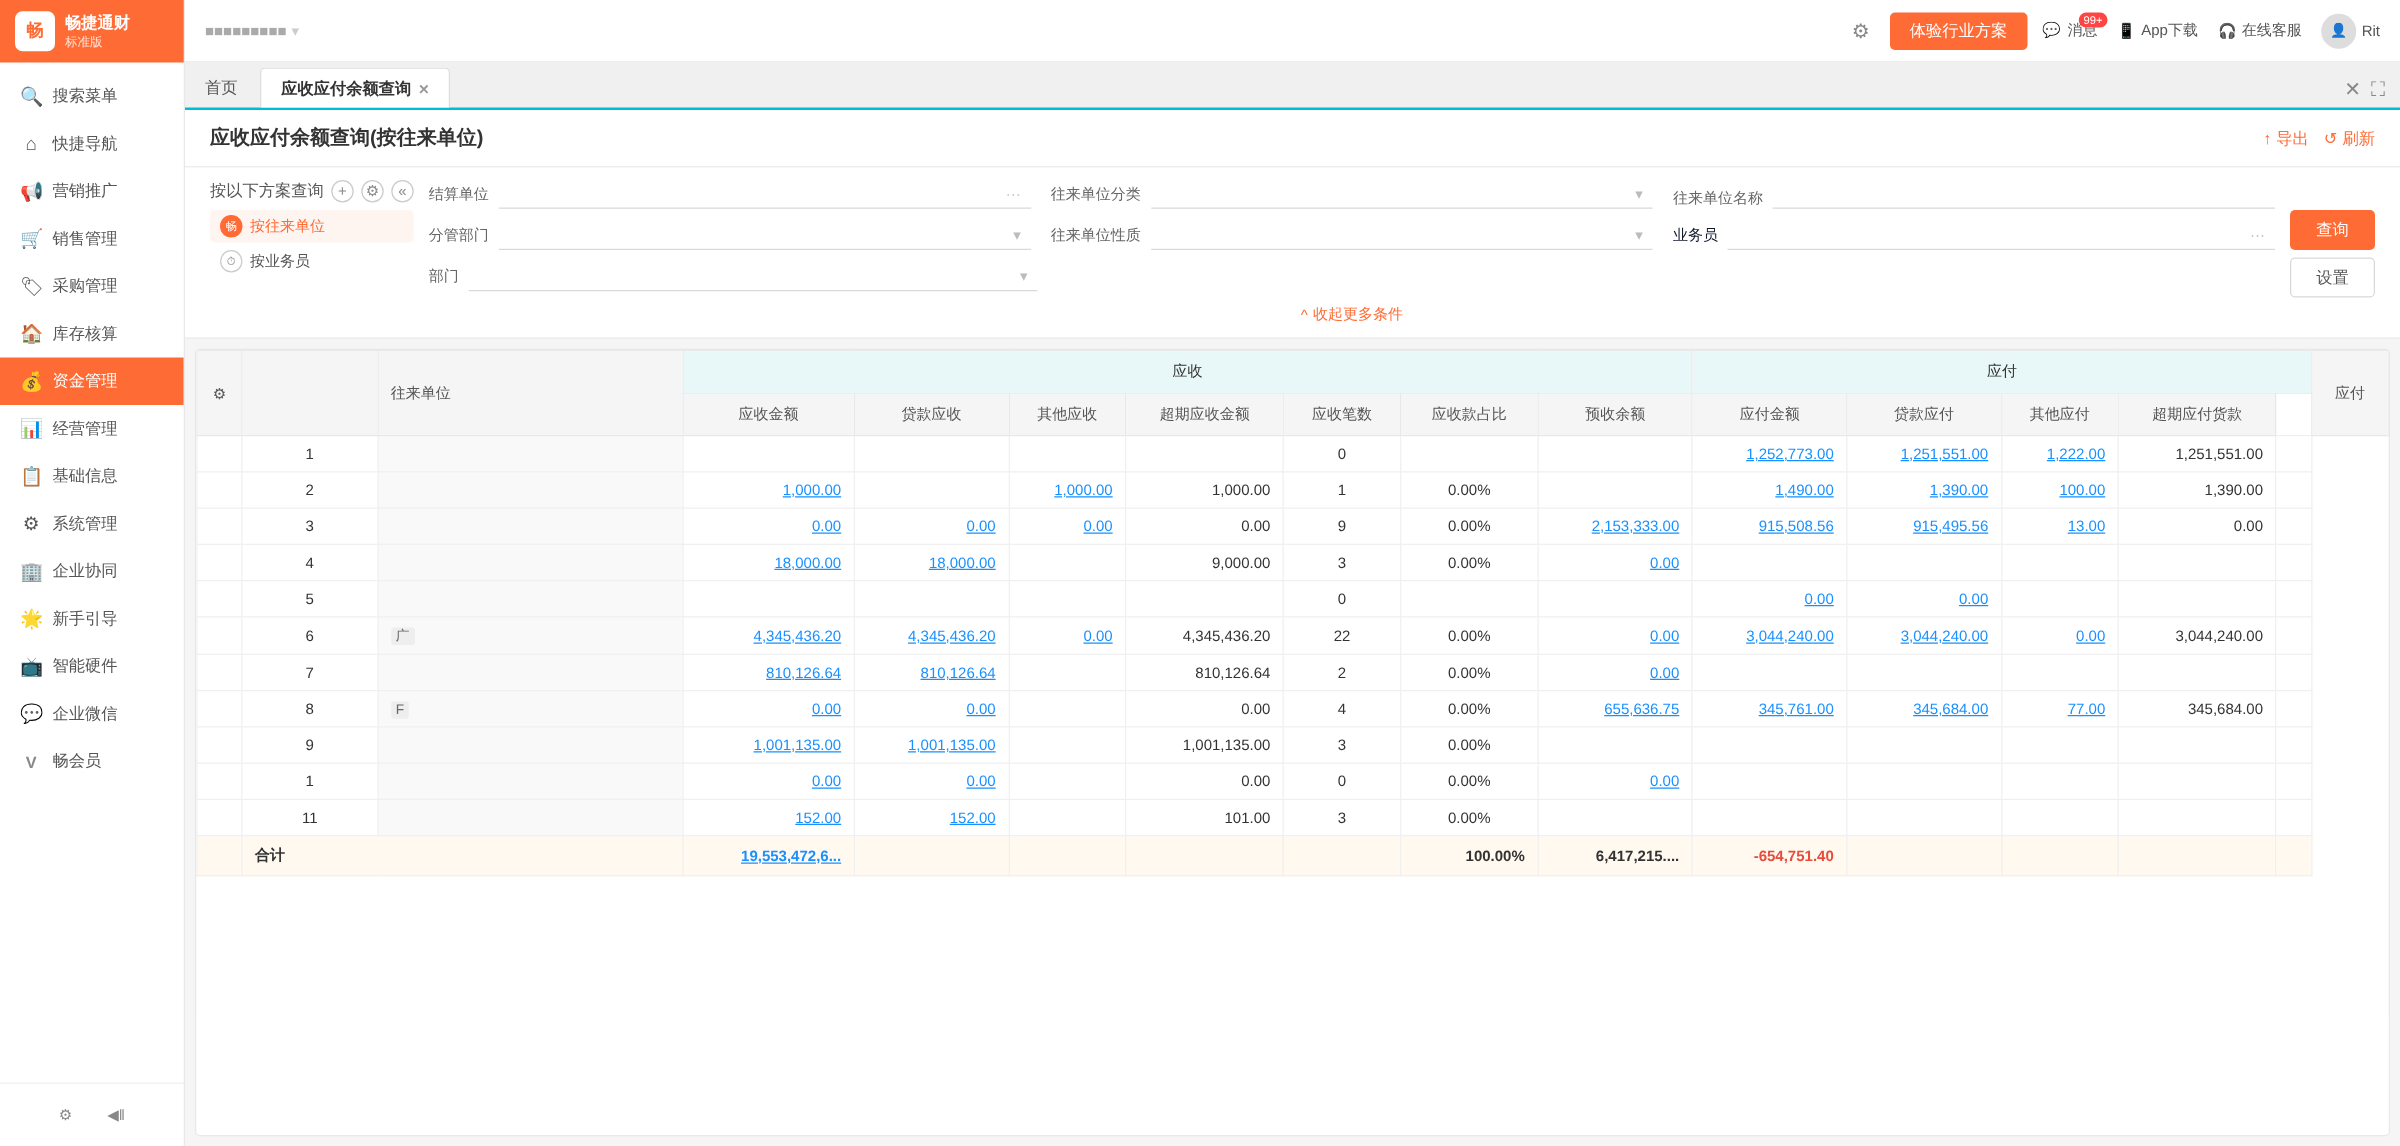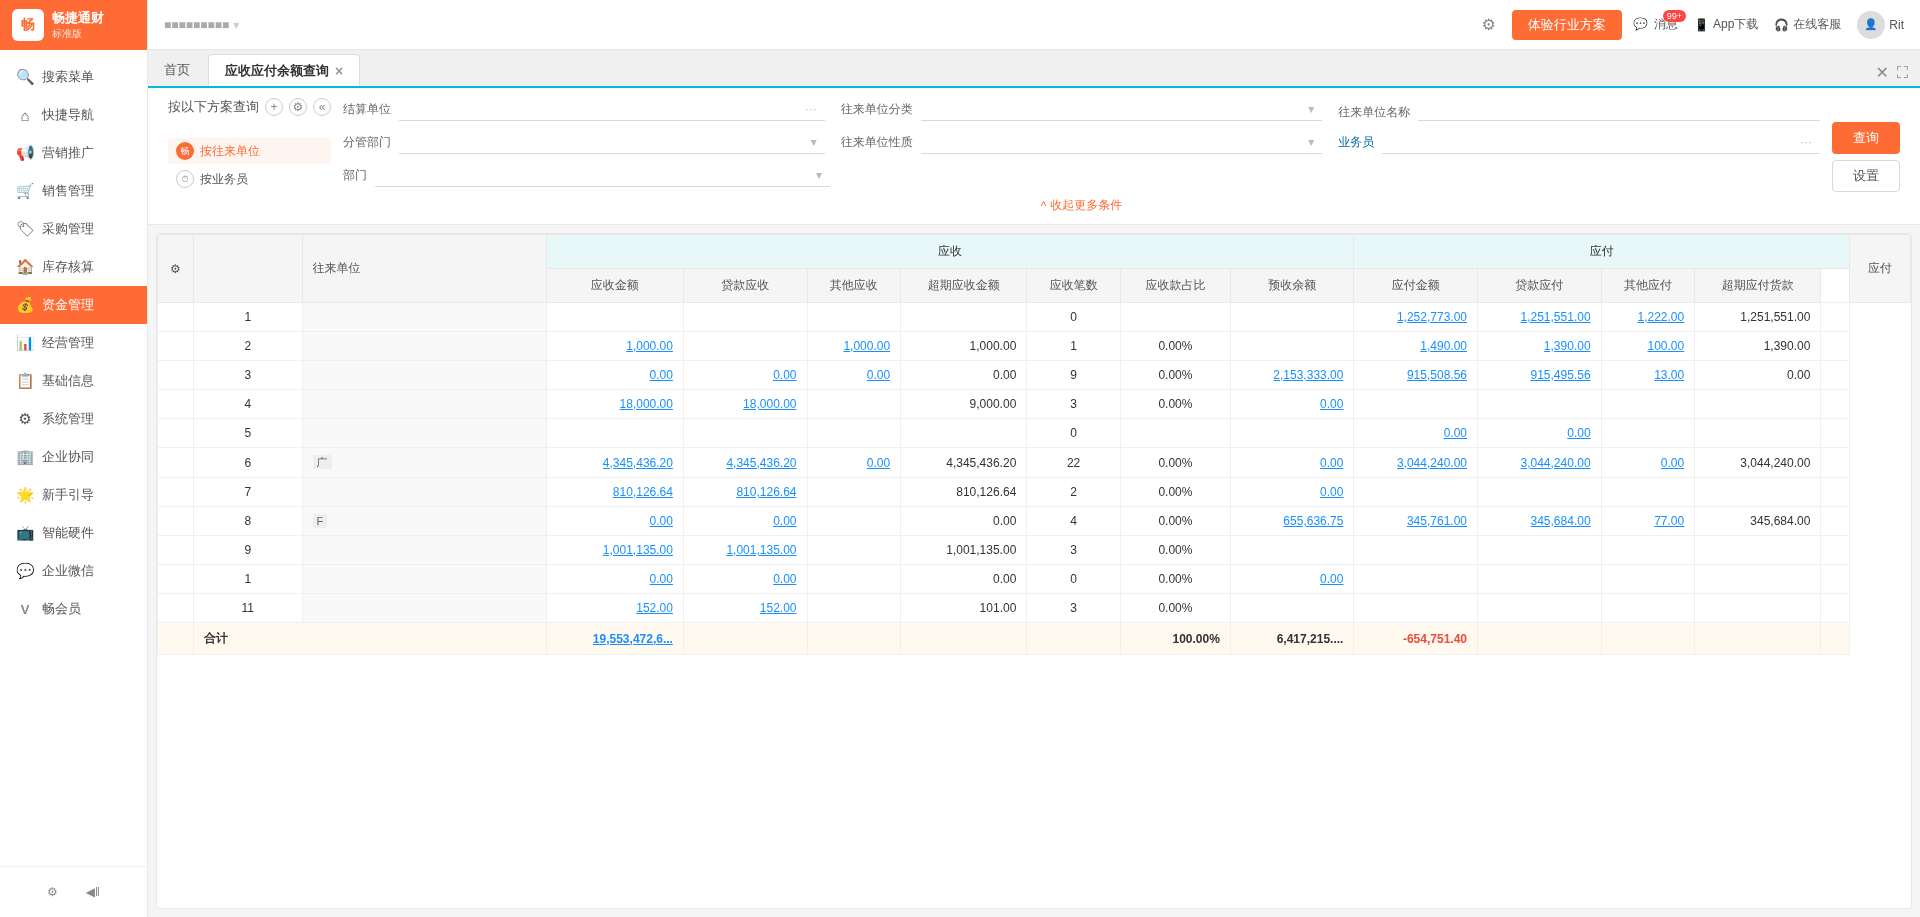--- a/index.html
+++ b/index.html
@@ -185,25 +185,38 @@
     </div>
     <div style="flex:1;"></div>
     <div style="display:flex;align-items:center;gap:8px;padding:0 12px;padding-bottom:4px;">
       <span style="cursor:pointer;color:#888;font-size:16px;">✕</span>
       <span style="cursor:pointer;color:#888;font-size:16px;">⛶</span>
     </div>
   </div>
 
   <div class="content">
 
+    <div class="page-header">
+      <div class="page-title">应收应付余额查询(按往来单位)</div>
+      <div class="page-actions">
+        <div class="btn-export">
+          <span>↑</span>
+          <span>导出</span>
+        </div>
+        <div class="btn-refresh">
+          <span>↺</span>
+          <span>刷新</span>
+        </div>
+      </div>
+    </div>
 
     <div style="background:#fff;padding:10px 20px 6px;border-bottom:1px solid #e8e8e8;display:flex;gap:12px;">
 
       <div style="display:flex;flex-direction:column;gap:2px;min-width:130px;">
-        <div style="display:flex;align-items:flex-end;gap:6px;margin-bottom:20px;">
+        <div style="display:flex;align-items:flex-end;gap:6px;margin-bottom:4px;">
           <span style="color:#555;font-size:13px;">按以下方案查询</span>
           <div style="width:18px;height:18px;border:1px solid #ccc;border-radius:50%;display:flex;align-items:center;justify-content:center;cursor:pointer;color:#888;font-size:12px;">+</div>
           <div style="width:18px;height:18px;border:1px solid #ccc;border-radius:50%;display:flex;align-items:center;justify-content:center;cursor:pointer;color:#888;font-size:12px;">⚙</div>
           <div style="width:18px;height:18px;border:1px solid #ccc;border-radius:50%;display:flex;align-items:center;justify-content:center;cursor:pointer;color:#888;font-size:12px;">«</div>
         </div>
         <div style="display:flex;align-items:center;gap:6px;padding:4px 8px;border-radius:4px;background:#fff5f0;cursor:pointer;">
           <div style="width:18px;height:18px;border-radius:50%;background:#ff6b35;display:flex;align-items:center;justify-content:center;color:#fff;font-size:9px;">畅</div>
           <span style="color:#ff6b35;font-size:12px;">按往来单位</span>
         </div>
         <div style="display:flex;align-items:center;gap:6px;padding:4px 8px;cursor:pointer;">
@@ -240,21 +253,21 @@
               <span style="color:#bbb;">▾</span>
             </div>
           </div>
           <div style="display:flex;align-items:center;gap:8px;">
             <span style="color:#666;font-size:12px;white-space:nowrap;">往来单位性质</span>
             <div style="flex:1;border-bottom:1px solid #d9d9d9;padding:4px 8px;font-size:12px;display:flex;align-items:center;justify-content:flex-end;cursor:pointer;">
               <span style="color:#bbb;">▾</span>
             </div>
           </div>
           <div style="display:flex;align-items:center;gap:8px;">
-            <span style="color:#0369a1;font-size:12px;white-space:nowrap;">业务员</span>
+            <span style="color:#0f172a;font-size:12px;white-space:nowrap;">业务员</span>
             <div style="flex:1;border-bottom:1px solid #d9d9d9;padding:4px 8px;font-size:12px;display:flex;align-items:center;justify-content:flex-end;cursor:pointer;">
               <span style="color:#bbb;">···</span>
             </div>
           </div>
         </div>
 
         <div style="display:grid;grid-template-columns:1fr 2fr;gap:16px;margin-bottom:6px;">
           <div style="display:flex;align-items:center;gap:8px;">
             <span style="color:#666;font-size:12px;white-space:nowrap;">部门</span>
             <div style="flex:1;border-bottom:1px solid #d9d9d9;padding:4px 8px;font-size:12px;display:flex;align-items:center;justify-content:flex-end;cursor:pointer;">

